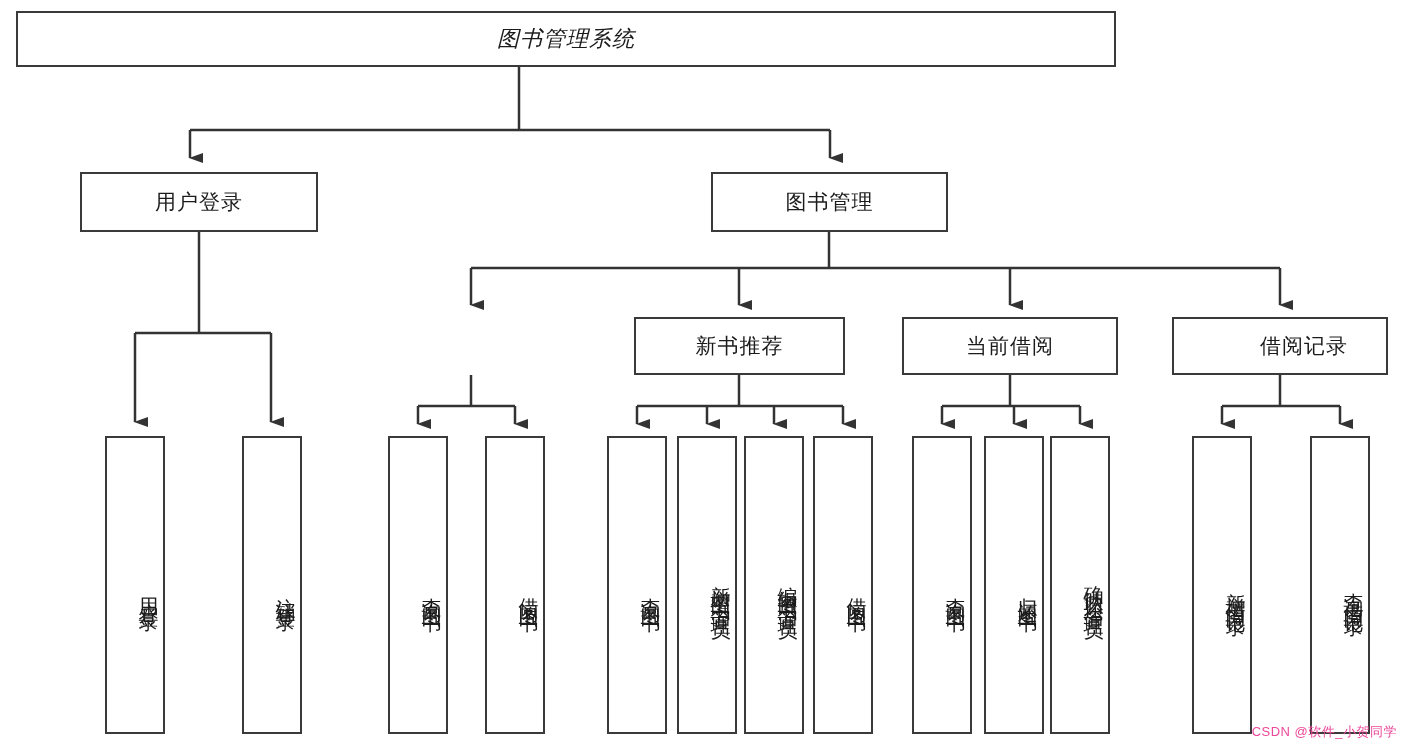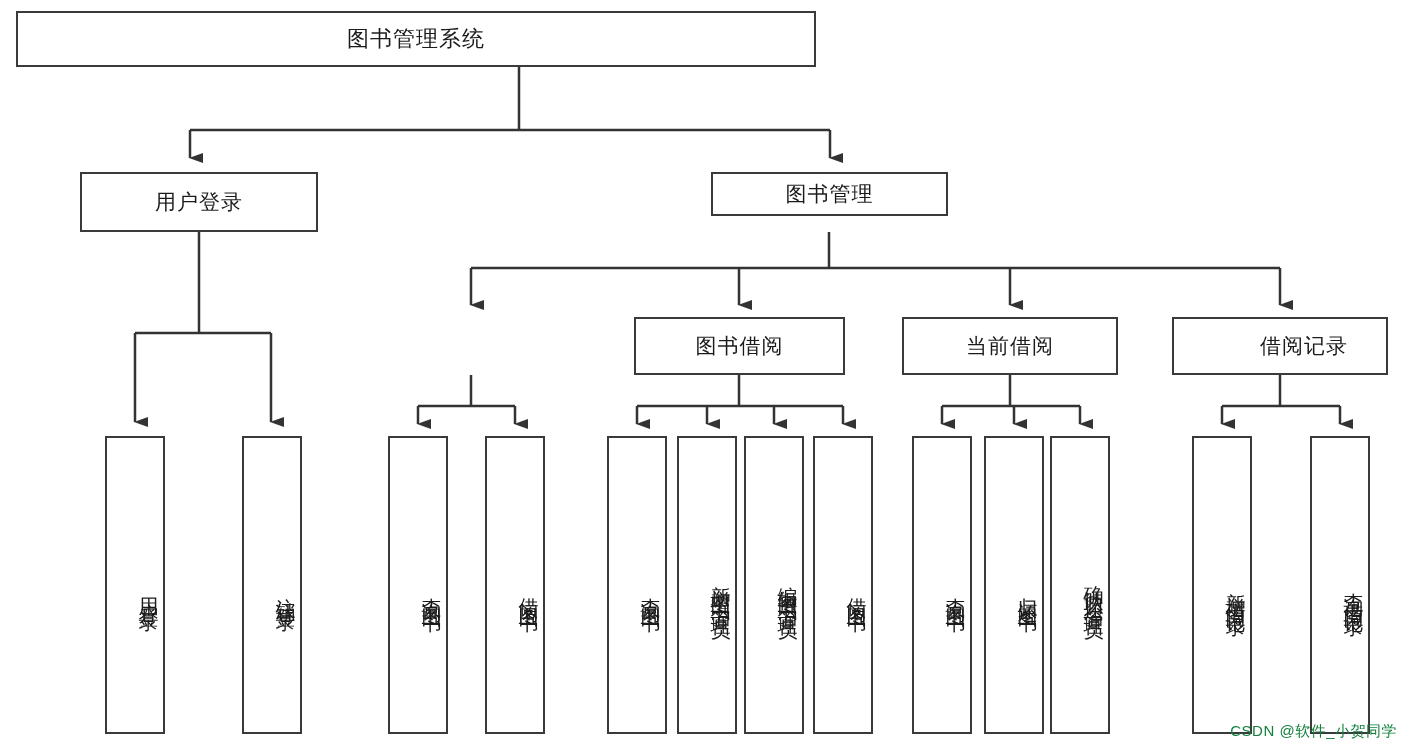--- a/index.html
+++ b/index.html
@@ -40,22 +40,22 @@
   .node.v .vtext{
     writing-mode:vertical-rl;
     text-orientation:upright;
     display:block;
     white-space:nowrap;
   }
   .watermark{
     position:absolute;
     right:8px;
     bottom:6px;
-    font-size:15px;
-    color:#15803d;
+    font-size:13px;
+    color:#ec4899;
     letter-spacing:0.5px;
     white-space:nowrap;
   }
 </style>
 </head>
 <body>
 
 <div id="diagram">
   <svg id="wires" viewBox="0 0 1405 747" xmlns="http://www.w3.org/2000/svg">
     <defs>
@@ -101,33 +101,33 @@
       <path d="M1014,406 L1014,424" marker-end="url(#arrow)"></path>
       <path d="M1080,406 L1080,424" marker-end="url(#arrow)"></path>
 
       <path d="M1280,375 L1280,406"></path>
       <path d="M1222,406 L1340,406"></path>
       <path d="M1222,406 L1222,424" marker-end="url(#arrow)"></path>
       <path d="M1340,406 L1340,424" marker-end="url(#arrow)"></path>
     </g>
   </svg>
 
-  <div class="node h root" style="left:16px;top:11px;width:800px;height:56px;">
+  <div class="node h root" style="left:16px;top:11px;width:1100px;height:56px;font-style:italic;">
     <span>图书管理系统</span>
   </div>
 
   <div class="node h" style="left:80px;top:172px;width:238px;height:60px;">
     <span>用户登录</span>
   </div>
-  <div class="node h" style="left:711px;top:172px;width:237px;height:44px;">
+  <div class="node h" style="left:711px;top:172px;width:237px;height:60px;">
     <span>图书管理</span>
   </div>
 
   <div class="node h" style="left:634px;top:317px;width:211px;height:58px;">
-    <span>图书借阅</span>
+    <span>新书推荐</span>
   </div>
   <div class="node h" style="left:902px;top:317px;width:216px;height:58px;">
     <span>当前借阅</span>
   </div>
   <div class="node h" style="left:1172px;top:317px;width:216px;height:58px;padding-left:48px;">
     <span>借阅记录</span>
   </div>
 
   <div class="node v" style="left:105px;top:436px;width:60px;height:298px;">
     <span class="vtext">用户登录</span>

